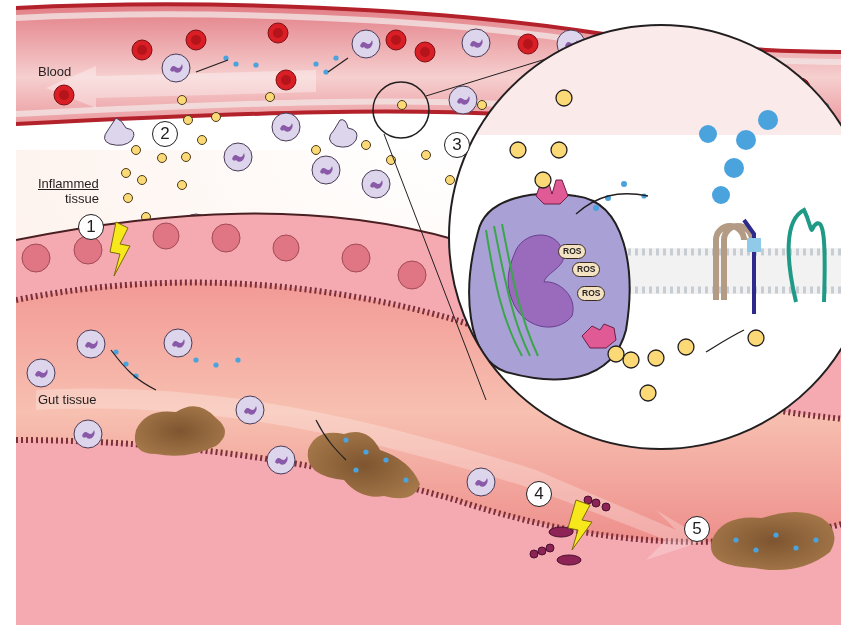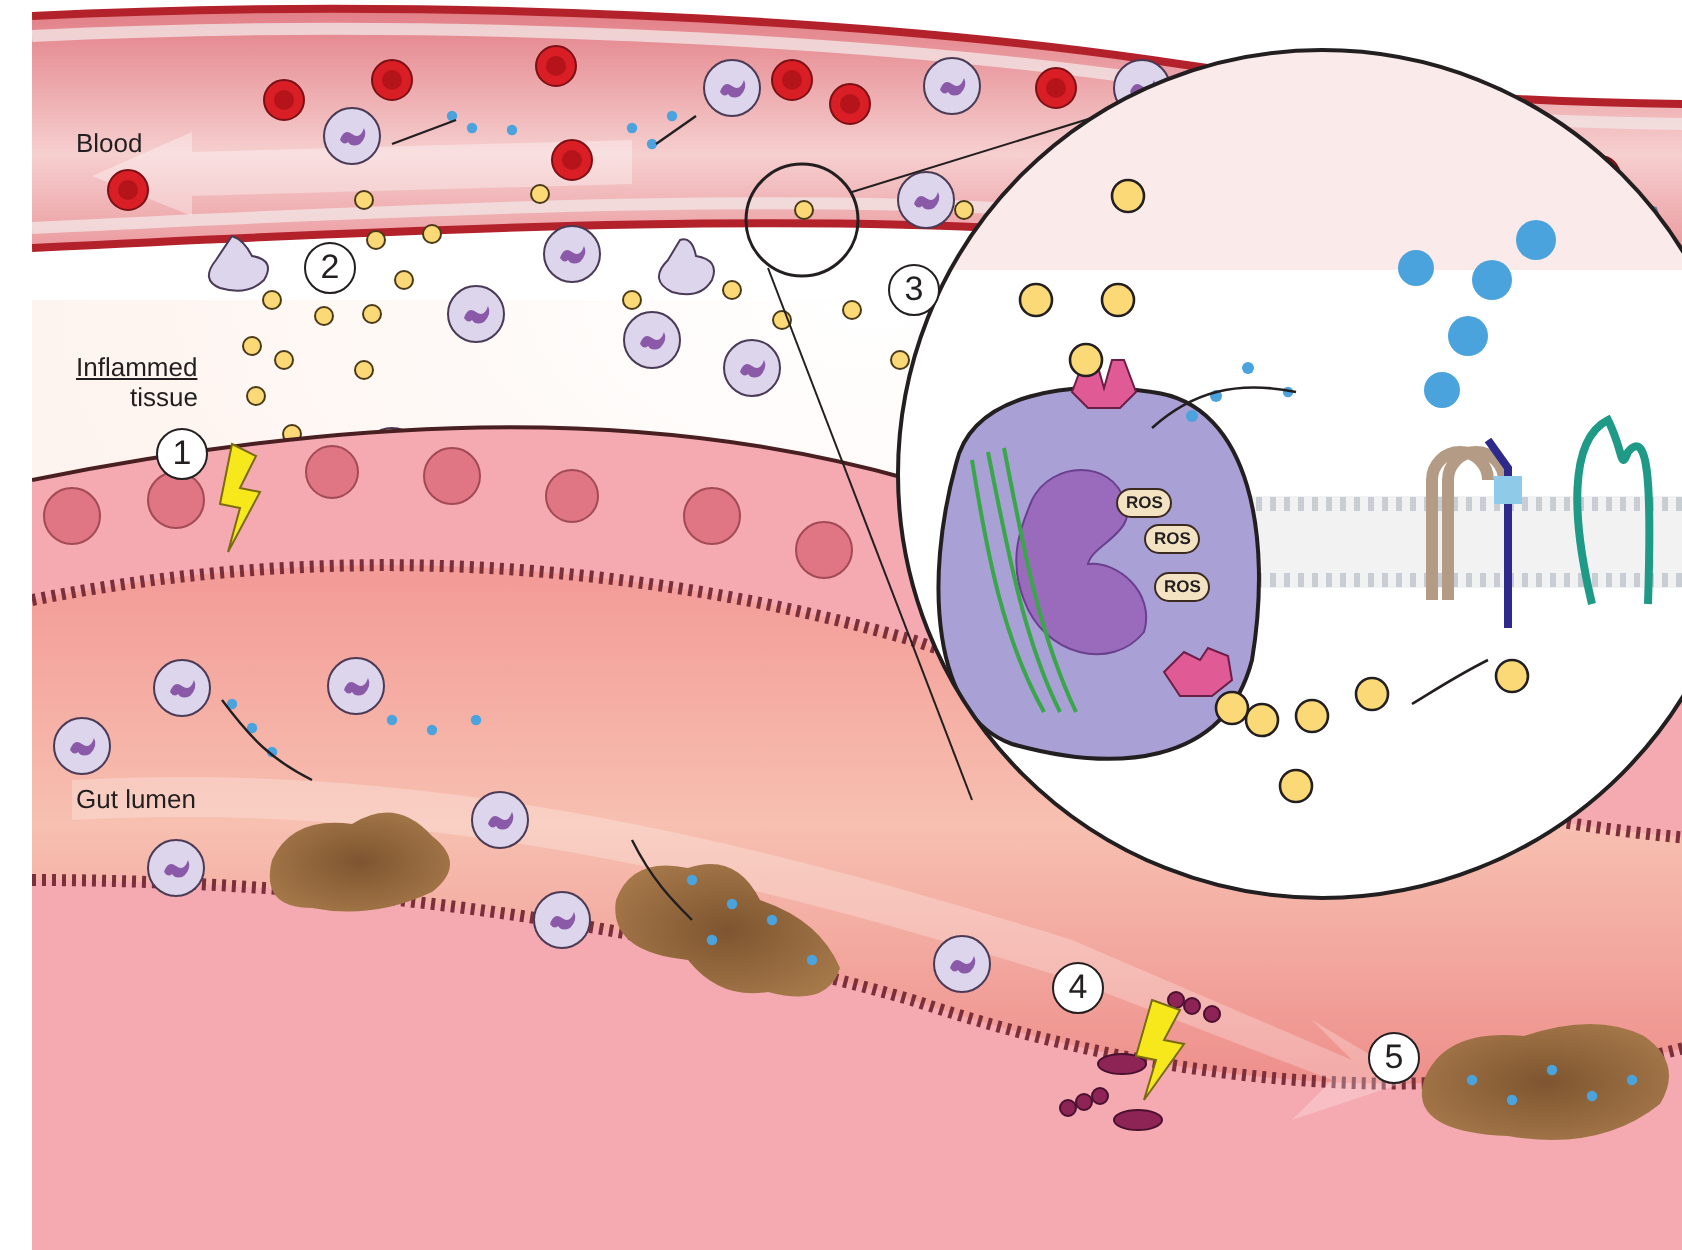--- a/index.html
+++ b/index.html
@@ -265,21 +265,21 @@
       <path d="M728,330 C712,338 700,346 690,352" fill="none" stroke="#231f20" stroke-width="1.3"></path>
     </g>
     <circle cx="645" cy="237" r="212" fill="none" stroke="#231f20" stroke-width="2"></circle>
   </g>
 </svg>
 
 
 <div class="lbl" style="left:22px;top:64px;">Blood</div>
 <div class="lbl" style="left:22px;top:176px;text-decoration:underline;">Inflammed</div>
 <div class="lbl" style="left:22px;top:191px;margin-left:27px;">tissue</div>
-<div class="lbl" style="left:22px;top:392px;">Gut lumen</div>
+<div class="lbl" style="left:22px;top:392px;">Gut tissue</div>
 
 
 <div class="step" style="left:62px;top:214px;">1</div>
 <div class="step" style="left:136px;top:121px;">2</div>
 <div class="step" style="left:428px;top:132px;">3</div>
 <div class="step" style="left:510px;top:481px;">4</div>
 <div class="step" style="left:668px;top:516px;">5</div>
 
 
 <div class="ros" style="left:542px;top:244px;">ROS</div>

